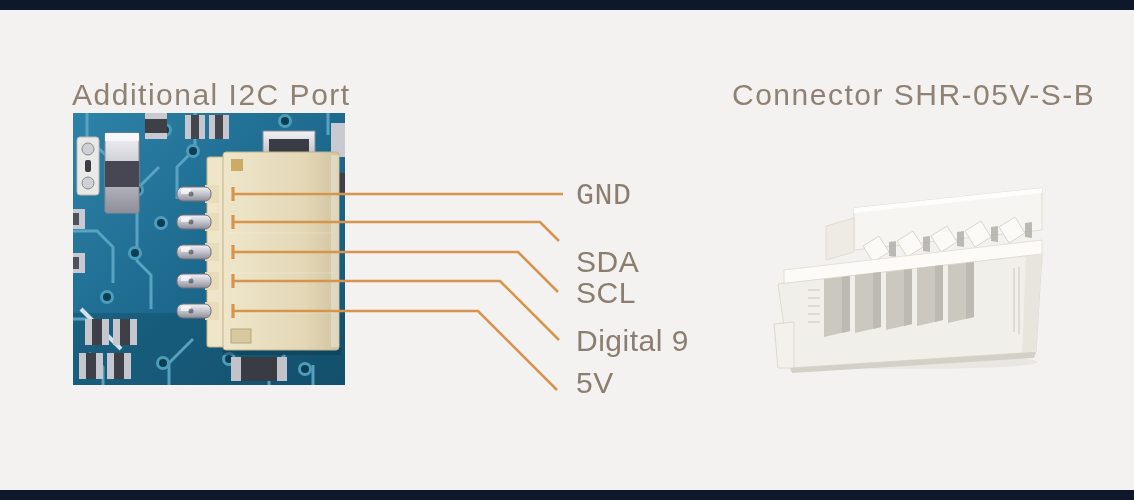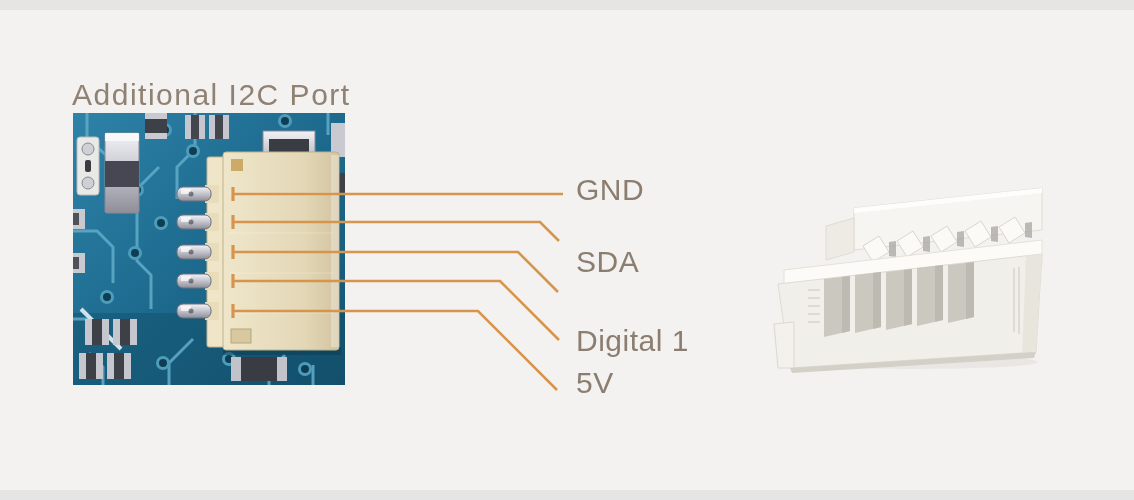--- a/index.html
+++ b/index.html
@@ -1,18 +1,18 @@
 <!DOCTYPE html>
 <html><head>
 <meta charset="utf-8">
 <style>
   html,body{margin:0;padding:0;background:#ffffff;}
   .stage{
     position:relative;width:1134px;height:500px;overflow:hidden;
-    background:#e5e5e5;
+    background:#0f172a;
     font-family:"Liberation Sans", sans-serif;
   }
   .panel{
     position:absolute;left:0;top:10px;width:1134px;height:480px;
     background:#f3f2f0;
   }
   .section-title{
     position:absolute;
     font-size:30px;line-height:32px;font-weight:400;
     color:#8f8173;letter-spacing:1.5px;white-space:nowrap;
@@ -20,33 +20,34 @@
   .title-left{left:72px;top:54px;}
   .title-right{left:732px;top:54px;}
   .photo{position:absolute;}
   .pcb-photo{left:73px;top:113px;width:272px;height:272px;}
   .connector-photo{left:768px;top:182px;width:282px;height:192px;}
   .callout-overlay{position:absolute;left:0;top:0;width:1134px;height:500px;pointer-events:none;}
   .pin-label{
     position:absolute;left:576px;height:38px;line-height:38px;
     font-size:30px;font-weight:400;color:#8b7e70;letter-spacing:0.5px;white-space:nowrap;
   }
-  .pin-label-0{top:171px;}
+  .pin-label-0{top:177px;font-family:Liberation Mono, monospace;}
   .pin-label-1{top:243px;}
   .pin-label-2{top:274px;}
   .pin-label-3{top:322px;}
   .pin-label-4{top:364px;}
 </style>
 </head>
 <body>
 
 <div class="stage">
   <div class="panel"></div>
 
   <h2 class="section-title title-left">Additional I2C Port</h2>
+  <h2 class="section-title title-right">Connector SHR-05V-S-B</h2>
 
   <svg class="photo pcb-photo" viewBox="0 0 272 272" width="272" height="272">
     <defs>
       <linearGradient id="pcbG" x1="0" y1="0" x2="1" y2="1">
         <stop offset="0" stop-color="#2e82a8"></stop>
         <stop offset="0.5" stop-color="#1d6a8e"></stop>
         <stop offset="1" stop-color="#135371"></stop>
       </linearGradient>
       <linearGradient id="metalG" x1="0" y1="0" x2="0" y2="1">
         <stop offset="0" stop-color="#f2f2f6"></stop>
@@ -260,15 +261,16 @@
       <path d="M233,194 H563"></path>
       <path d="M233,222 H540 L559,241"></path>
       <path d="M233,252 H518 L558,292"></path>
       <path d="M233,281 H500 L559,340"></path>
       <path d="M233,311 H478 L557,390"></path>
     </g>
   </svg>
 
   <div class="pin-label pin-label-0">GND</div>
   <div class="pin-label pin-label-1">SDA</div>
-  <div class="pin-label pin-label-3">Digital 1</div>
+  <div class="pin-label pin-label-2">SCL</div>
+  <div class="pin-label pin-label-3">Digital 9</div>
   <div class="pin-label pin-label-4">5V</div>
 </div>
 
 </body></html>

